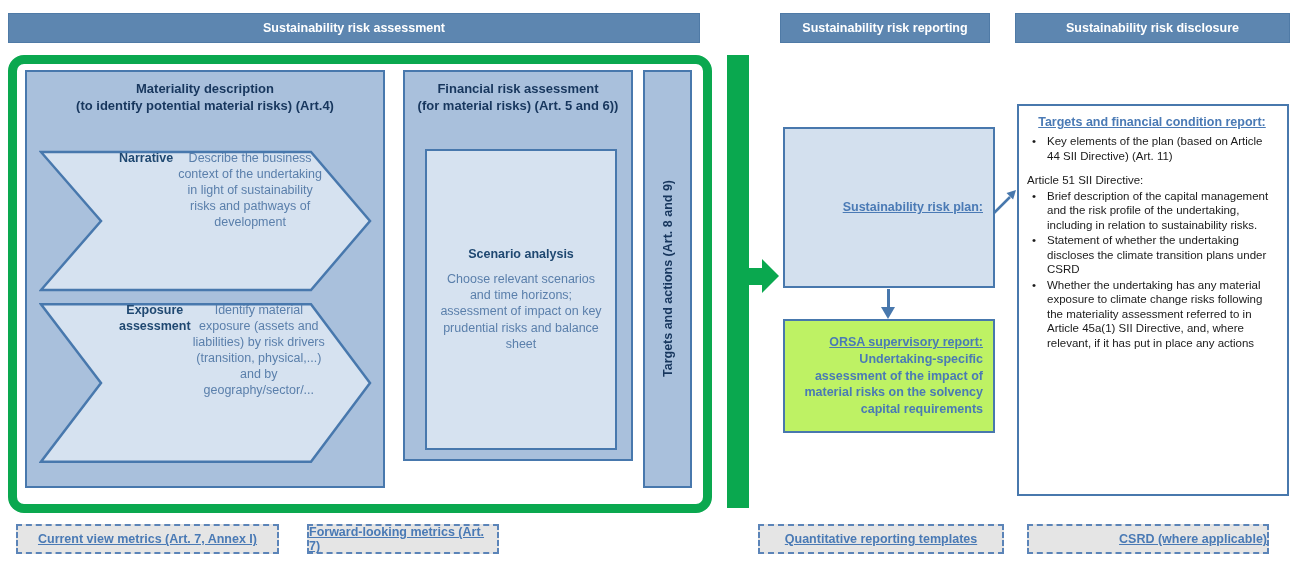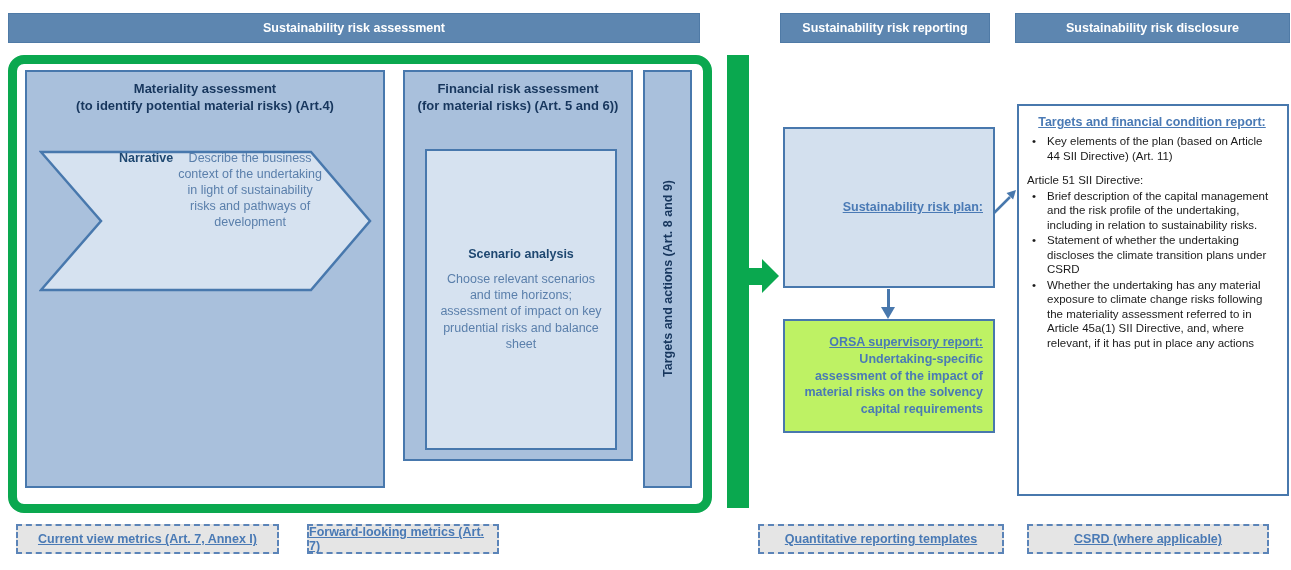--- a/index.html
+++ b/index.html
@@ -120,21 +120,21 @@
   
   .footer-box {
     position: absolute; top: 524px; height: 30px; background: #e5e5e5;
     border: 2px dashed #5b84b8;
     display: flex; align-items: center; justify-content: center;
     color: #4a7ab5; font-weight: bold; font-size: 12.5px;
   }
   #fb-current { left: 16px;   width: 263px; }
   #fb-forward { left: 307px;  width: 192px; }
   #fb-qrt     { left: 758px;  width: 246px; }
-  #fb-csrd    { left: 1027px; width: 242px; }
+  #fb-csrd    { left: 1027px; width: 242px; justify-content: flex-end; }
   .u { text-decoration: underline; }
 </style>
 </head>
 <body>
 
 <div class="stage">
 
   <div class="hdr" id="hdr-assessment">
     <span>Sustainability risk assessment</span>
   </div>
@@ -142,34 +142,43 @@
     <span>Sustainability risk reporting</span>
   </div>
   <div class="hdr" id="hdr-disclosure">
     <span>Sustainability risk disclosure</span>
   </div>
 
   <div class="green-frame"></div>
 
   <div class="panel" id="materiality-panel">
     <div class="panel-title">
-      <div>Materiality assessment</div>
+      <div>Materiality description</div>
       <div>(to identify potential material risks)  (Art.4)</div>
     </div>
 
     <div class="chevron" id="chev-narrative">
       <svg viewBox="0 0 334 142" preserveAspectRatio="none">
         <polygon points="2,2 272,2 331,71 272,140 2,140 62,71" fill="#d6e2f0" stroke="#4878ad" stroke-width="2.5" vector-effect="non-scaling-stroke"></polygon>
       </svg>
       <div class="chev-text">
         <div class="chev-title">Narrative</div>
         <div class="chev-body">Describe the business context of the undertaking in light of sustainability risks and pathways of development</div>
       </div>
     </div>
 
+    <div class="chevron" id="chev-exposure">
+      <svg viewBox="0 0 334 142" preserveAspectRatio="none">
+        <polygon points="2,2 272,2 331,71 272,140 2,140 62,71" fill="#d6e2f0" stroke="#4878ad" stroke-width="2.5" vector-effect="non-scaling-stroke"></polygon>
+      </svg>
+      <div class="chev-text">
+        <div class="chev-title">Exposure assessment</div>
+        <div class="chev-body">Identify material exposure (assets and liabilities) by risk drivers (transition, physical,...) and by geography/sector/...</div>
+      </div>
+    </div>
   </div>
 
   <div class="panel" id="financial-panel">
     <div class="panel-title">
       <div>Financial risk assessment</div>
       <div>(for material risks) (Art. 5 and 6))</div>
     </div>
     <div id="scenario-box">
       <div class="scenario-title">Scenario analysis</div>
       <div class="scenario-body">Choose relevant scenarios and time horizons; assessment of impact on key prudential risks and balance sheet</div>

